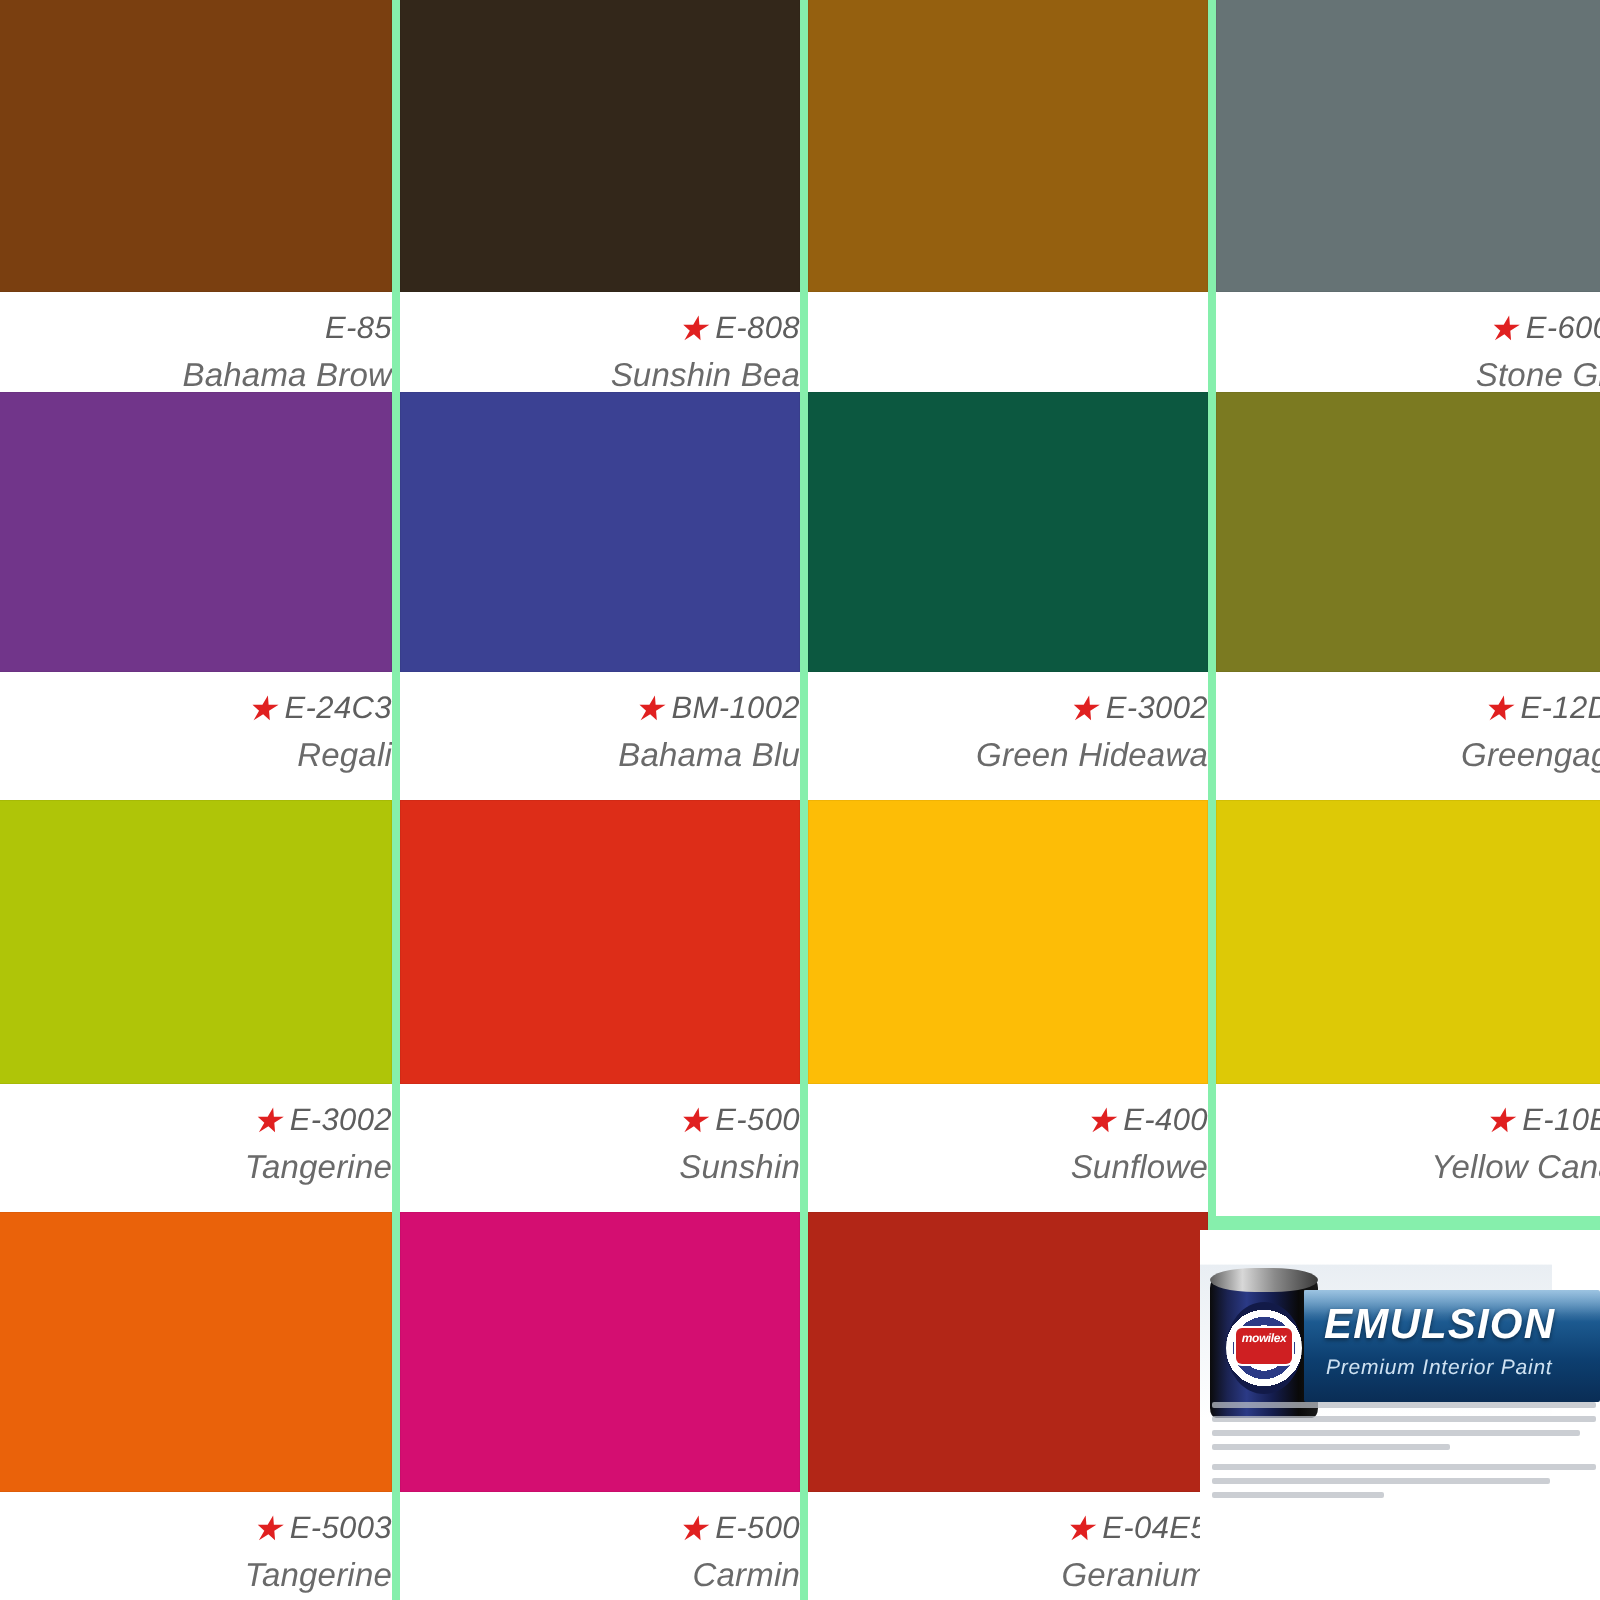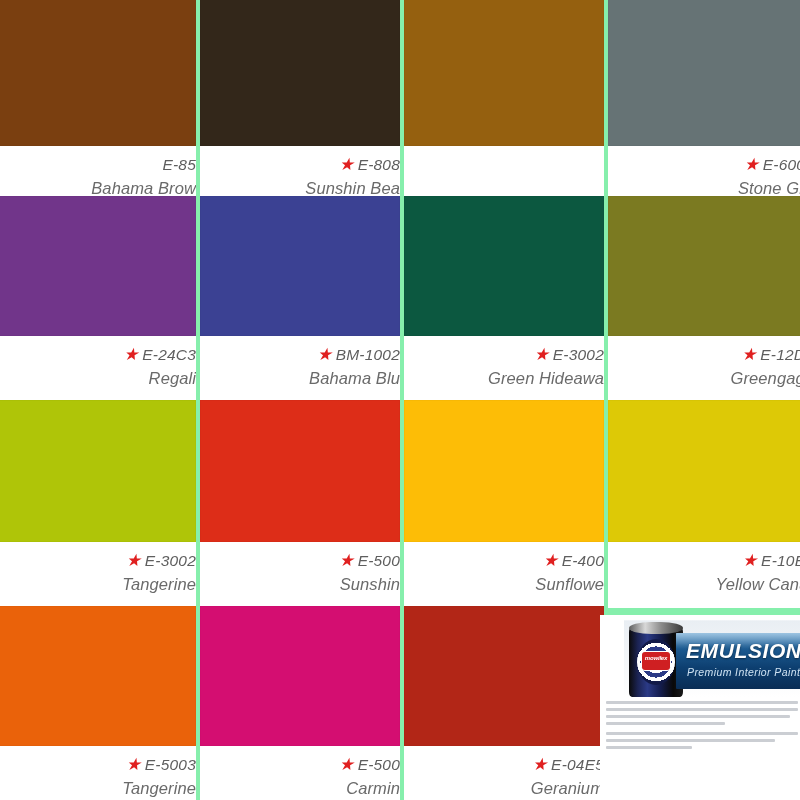--- a/index.html
+++ b/index.html
@@ -75,24 +75,23 @@
     position: absolute;
     right: 0;
     bottom: 0;
     width: 200px;
     height: 185px;
     background: #ffffff;
     overflow: hidden;
   }
   .promo-top {
     position: absolute;
-    left: 0; top: 0;
+    left: 0; top: 12px;
     width: 176px; height: 82px;
     background: linear-gradient(180deg,#ffffff 0%,#ffffff 6%,#e9eef3 7%,#ffffff 100%);
-    margin-left: 24px;
   }
   .banner {
     position: absolute;
     left: 52px; top: 18px;
     width: 148px; height: 56px;
     background: linear-gradient(180deg,#4c93c9 0%,#1f5f96 22%,#0d3f70 62%,#0a2d55 100%);
     border-radius: 1px;
   }
   .banner-sheen {
     position: absolute;

